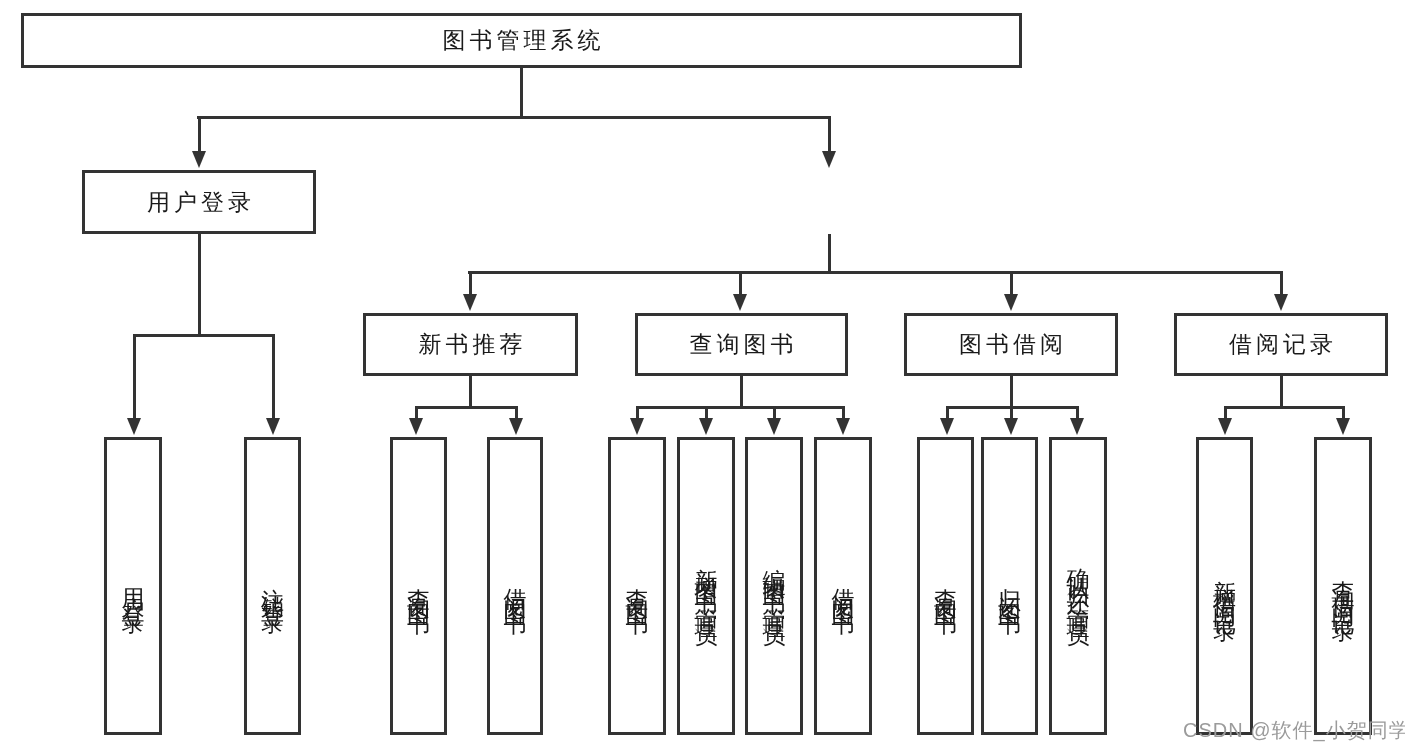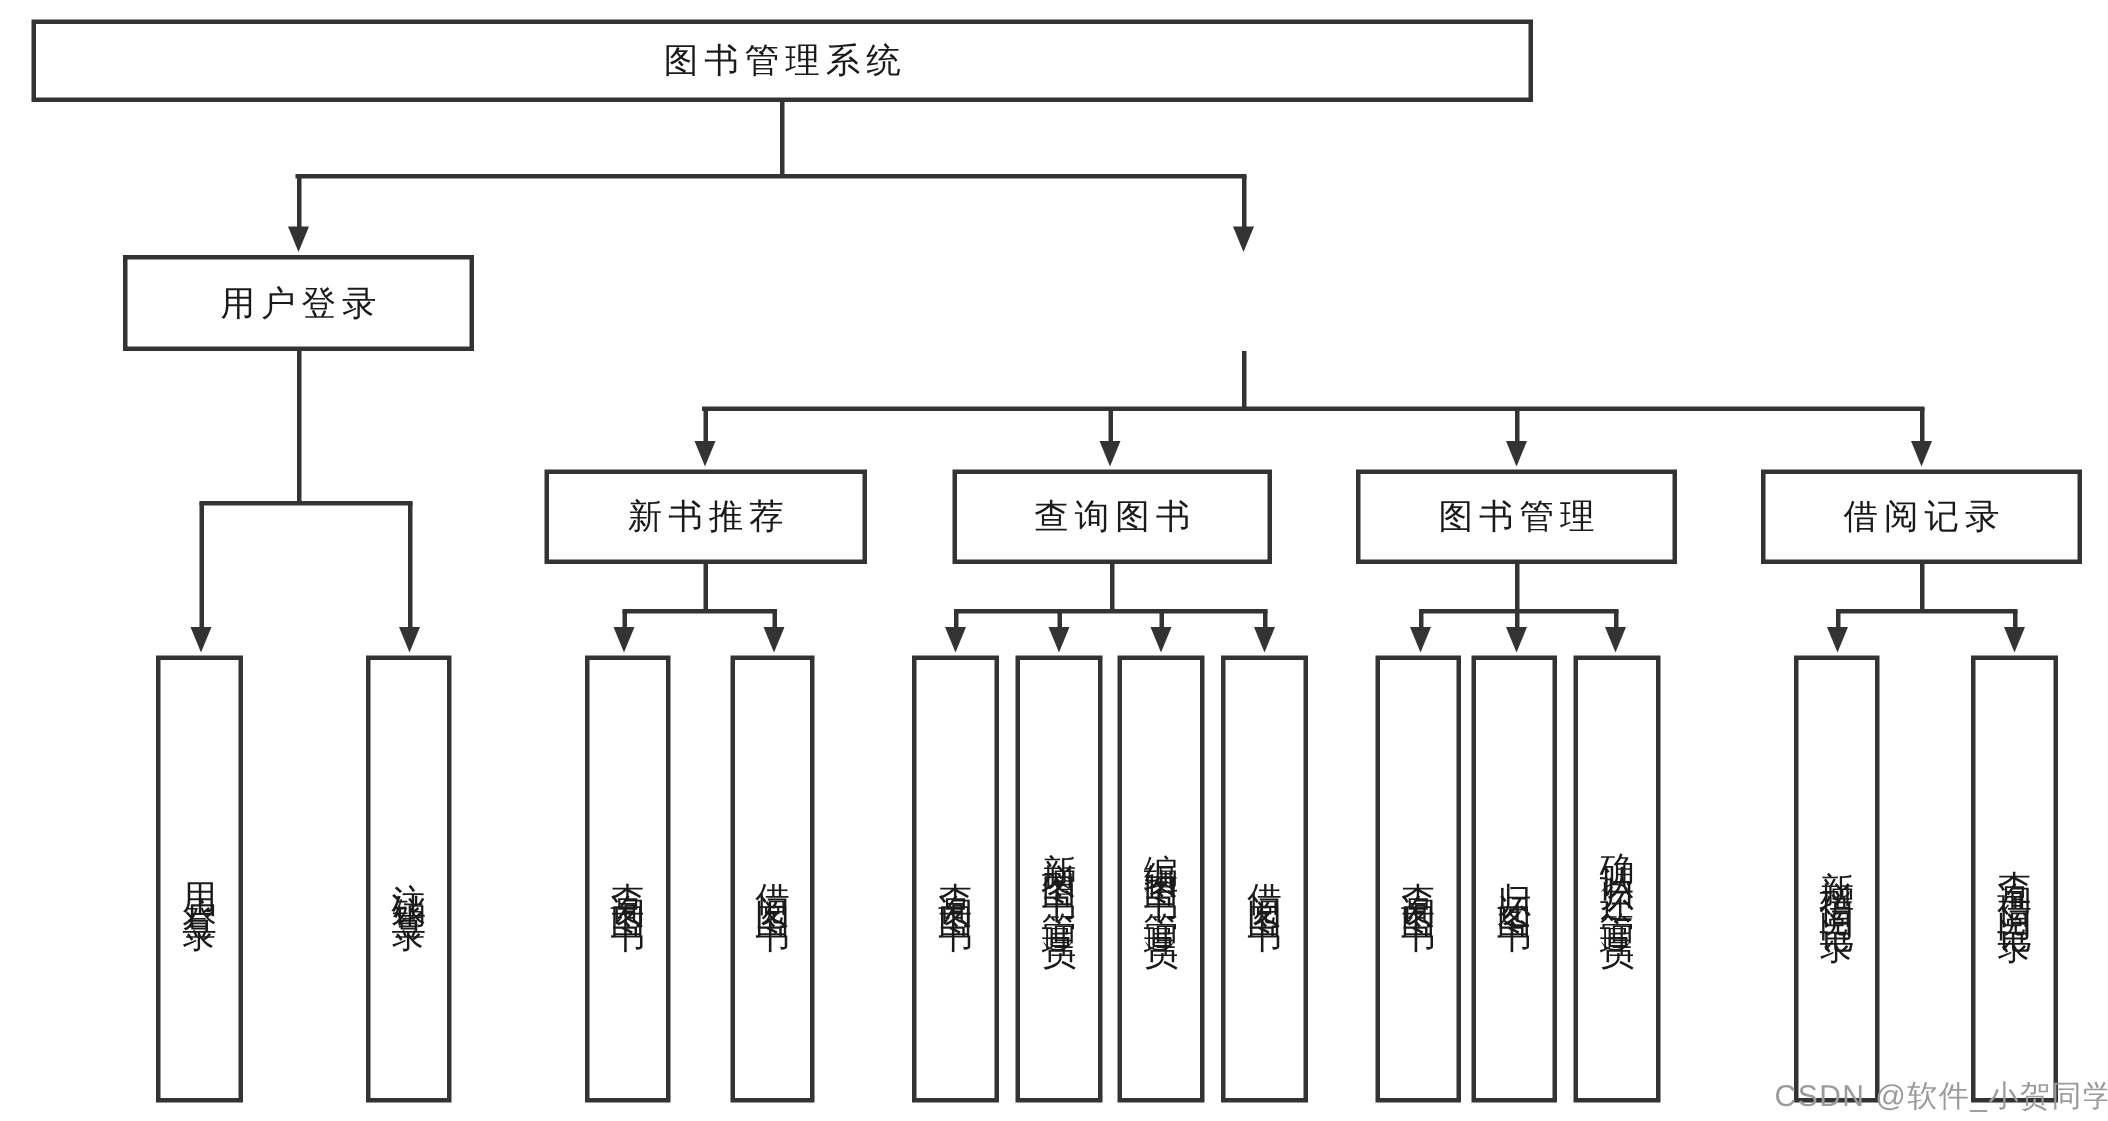--- a/index.html
+++ b/index.html
@@ -65,21 +65,21 @@
     <span class="htext">用户登录</span>
   </div>
 
   <div class="box" style="left:363px; top:313px; width:215px; height:63px;">
     <span class="htext">新书推荐</span>
   </div>
   <div class="box" style="left:635px; top:313px; width:213px; height:63px;">
     <span class="htext">查询图书</span>
   </div>
   <div class="box" style="left:904px; top:313px; width:214px; height:63px;">
-    <span class="htext">图书管理</span>
+    <span class="htext">图书借阅</span>
   </div>
   <div class="box" style="left:1174px; top:313px; width:214px; height:63px;">
     <span class="htext">借阅记录</span>
   </div>
 
   <div class="box leaf" style="left:104px; top:437px; width:58px; height:298px;">
     <span class="vtext">用户登录</span>
   </div>
   <div class="box leaf" style="left:244px; top:437px; width:57px; height:298px;">
     <span class="vtext">注销登录</span>

